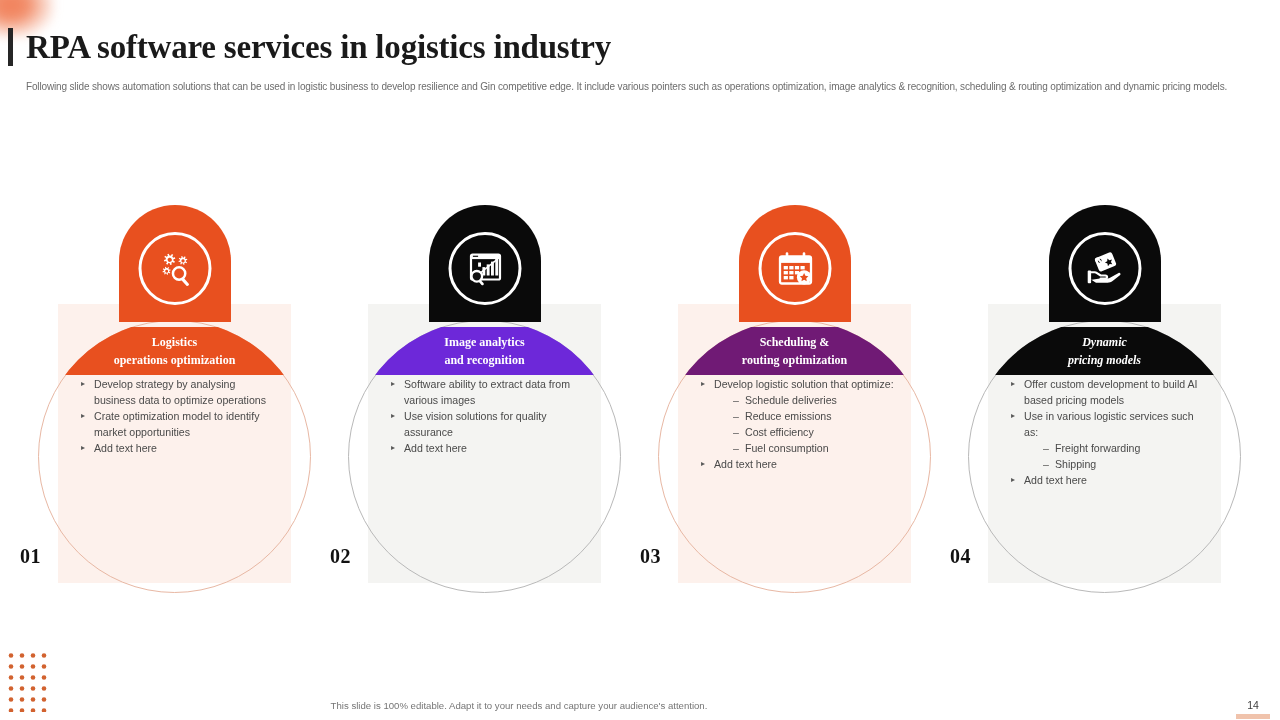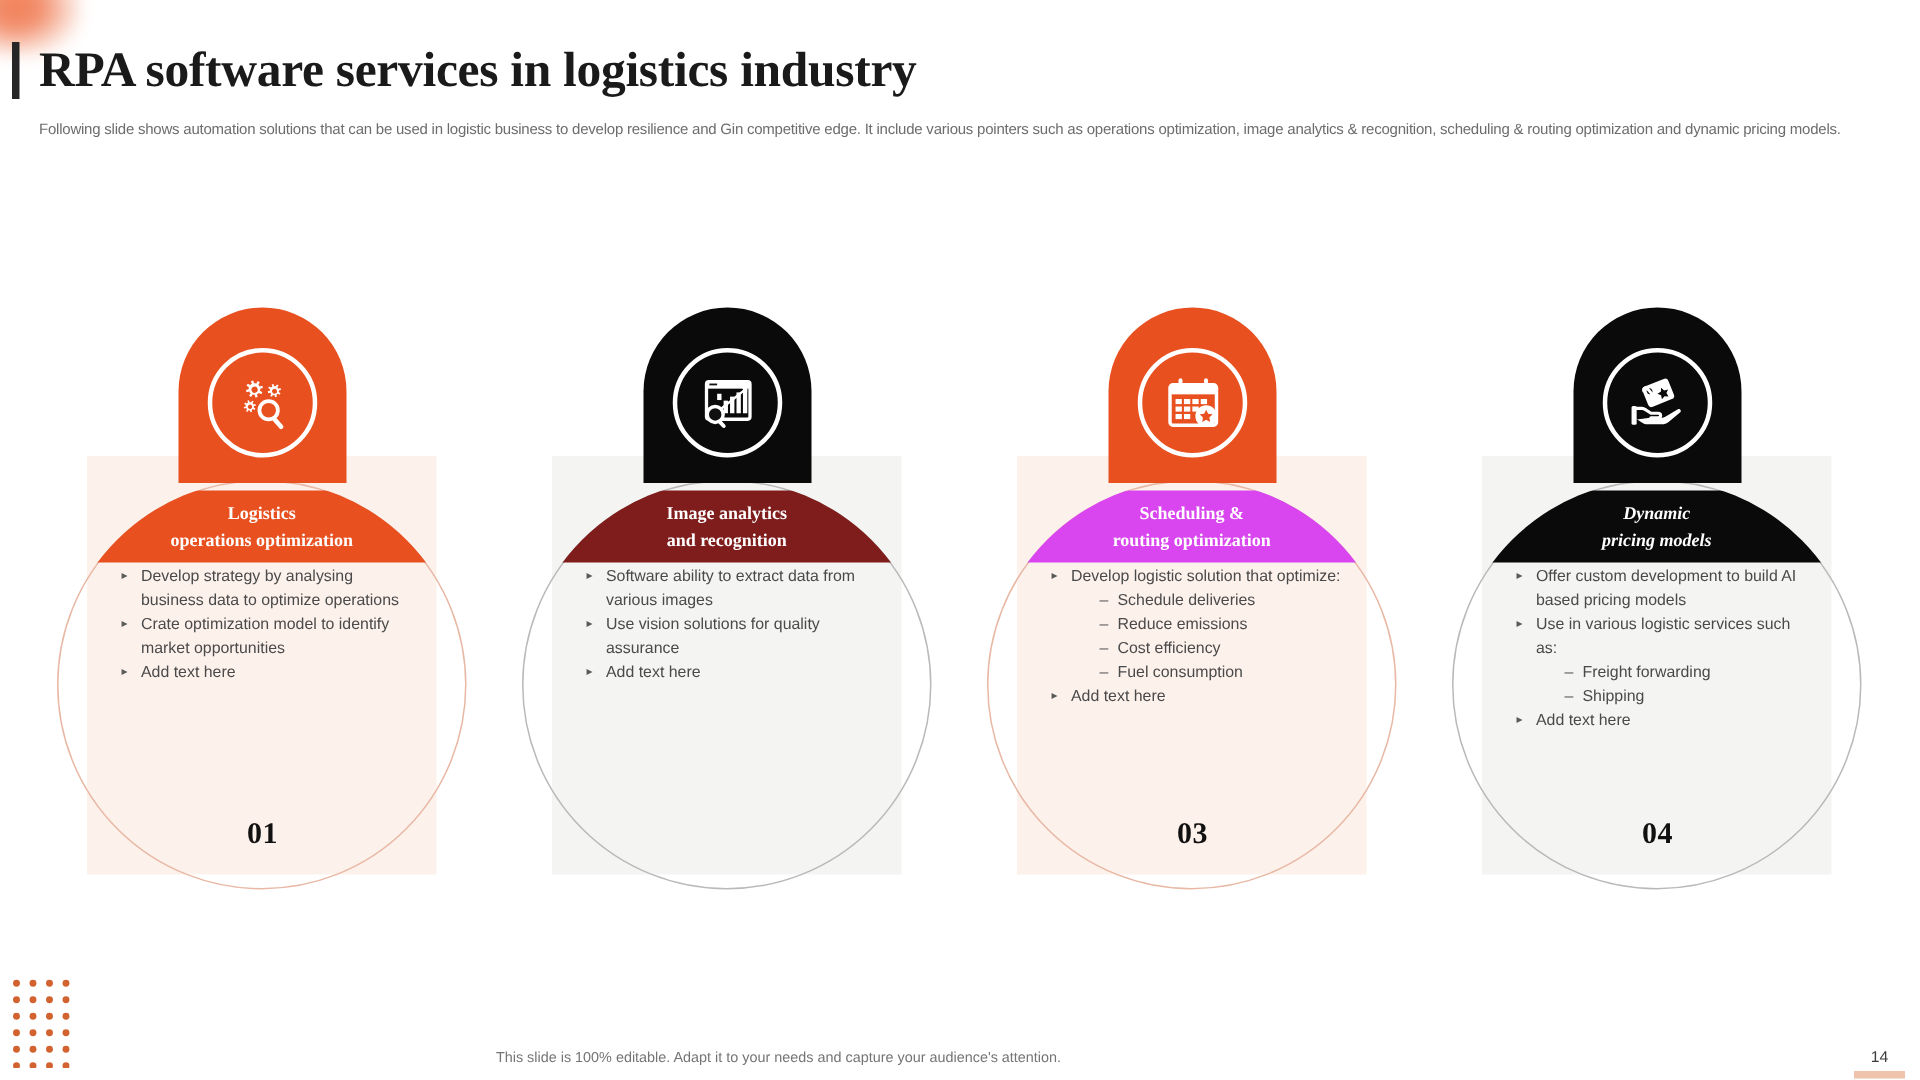--- a/index.html
+++ b/index.html
@@ -202,21 +202,20 @@
     font-size: 10.6px;
     color: #5a5a5a;
   }
 
   
   .card-number {
     position: absolute;
     left: 0;
     top: 345px;
     width: 310px;
-    text-align: center;
     font-family: "Liberation Serif", serif;
     font-weight: bold;
     font-size: 20px;
     color: #111111;
     letter-spacing: 0.4px;
   }
 
   
   .footer-note {
     position: absolute;
@@ -337,39 +336,40 @@
       <rect x="25.5" y="12.6" width="2.9" height="13.9" fill="#fff"></rect>
       <rect x="29.8" y="10.4" width="2.9" height="16.1" fill="#fff"></rect>
       <path d="M11.6 26.5 L31.4 10.6" stroke="#fff" stroke-width="1.6" fill="none"></path>
       <path d="M28.6 9.2 l4.2-.3 -.3 4.2 z" fill="#fff"></path>
       <circle cx="11.3" cy="27.3" r="5.3" fill="#111" stroke="#fff" stroke-width="2.3"></circle>
       <rect x="14.4" y="30.4" width="2.6" height="6.4" rx="1.3" transform="rotate(-43 15.7 33.6)" fill="#fff"></rect>
     </svg>
           </div>
         </div>
         <div class="band-clip">
-          <div class="band-inner" style="background: #7f1d1d;">
+          <div class="band-inner" style="background: #6d28d9;">
             <div class="band-title">Image analytics</div>
             <div class="band-title">and recognition</div>
           </div>
         </div>
         <div class="card-body">
           <div class="bullet-row">
             <span class="bullet-mark">▸</span>
             <span class="bullet-text">Software  ability to extract data from  various images</span>
           </div>
           <div class="bullet-row">
             <span class="bullet-mark">▸</span>
             <span class="bullet-text">Use vision  solutions for quality assurance</span>
           </div>
           <div class="bullet-row">
             <span class="bullet-mark">▸</span>
             <span class="bullet-text">Add text here</span>
           </div>
         </div>
+        <div class="card-number">02</div>
       </div>
       <div class="card card-2">
         <div class="card-bg" style="background: rgb(253, 241, 236);"></div>
         <div class="card-circle" style="border: 1px solid rgb(232, 184, 164);"></div>
         <div class="card-pin" style="background: rgb(232, 80, 31);">
           <div class="pin-ring">
     <svg width="40" height="40" viewBox="0 0 40 40" fill="#fff">
       <rect x="4.5" y="7.5" width="31" height="27" rx="2" fill="none" stroke="#fff" stroke-width="2.3"></rect>
       <rect x="4.5" y="7.5" width="31" height="6.4" fill="#fff"></rect>
       <rect x="10.2" y="3.2" width="2.6" height="7.4" rx="1.3" fill="#fff"></rect>
@@ -385,21 +385,21 @@
         <rect x="8.2" y="27" width="4.2" height="3.4"></rect>
         <rect x="13.8" y="27" width="4.2" height="3.4"></rect>
       </g>
       <circle cx="28.6" cy="28.4" r="7.2" fill="#fff"></circle>
       <circle cx="28.6" cy="28.4" r="5.6" fill="none" stroke="currentColor" stroke-width="0"></circle>
       <path class="star-cut" d="M28.6 24.1l1.32 2.68 2.96.43-2.14 2.09.5 2.95-2.64-1.39-2.64 1.39.5-2.95-2.14-2.09 2.96-.43z" fill="#E8501F"></path>
     </svg>
           </div>
         </div>
         <div class="band-clip">
-          <div class="band-inner" style="background: #d946ef;">
+          <div class="band-inner" style="background: #701a75;">
             <div class="band-title">Scheduling &amp;</div>
             <div class="band-title">routing optimization</div>
           </div>
         </div>
         <div class="card-body">
           <div class="bullet-row">
             <span class="bullet-mark">▸</span>
             <span class="bullet-text">Develop  logistic solution that optimize:</span>
           </div>
           <div class="bullet-row sub">

